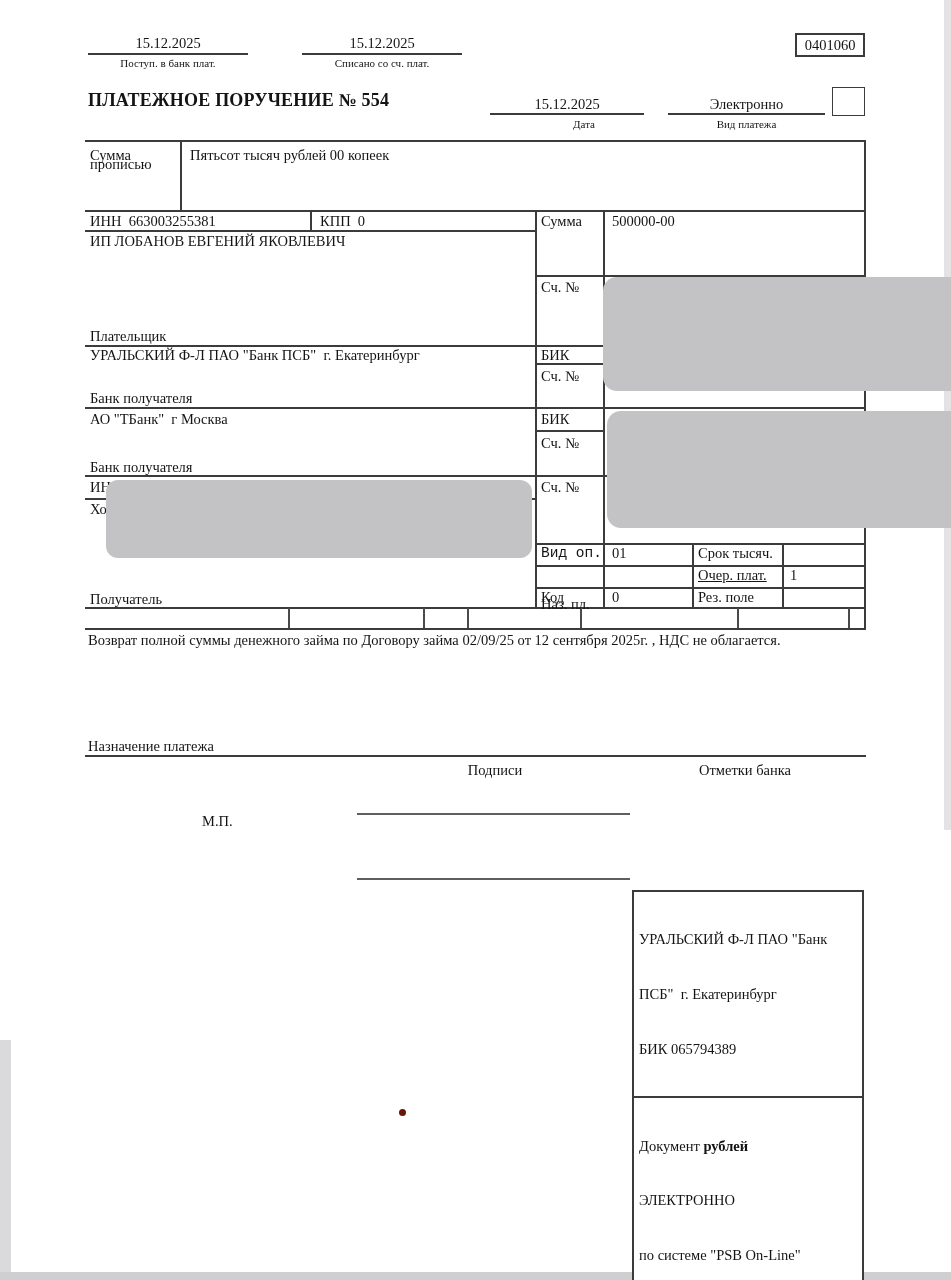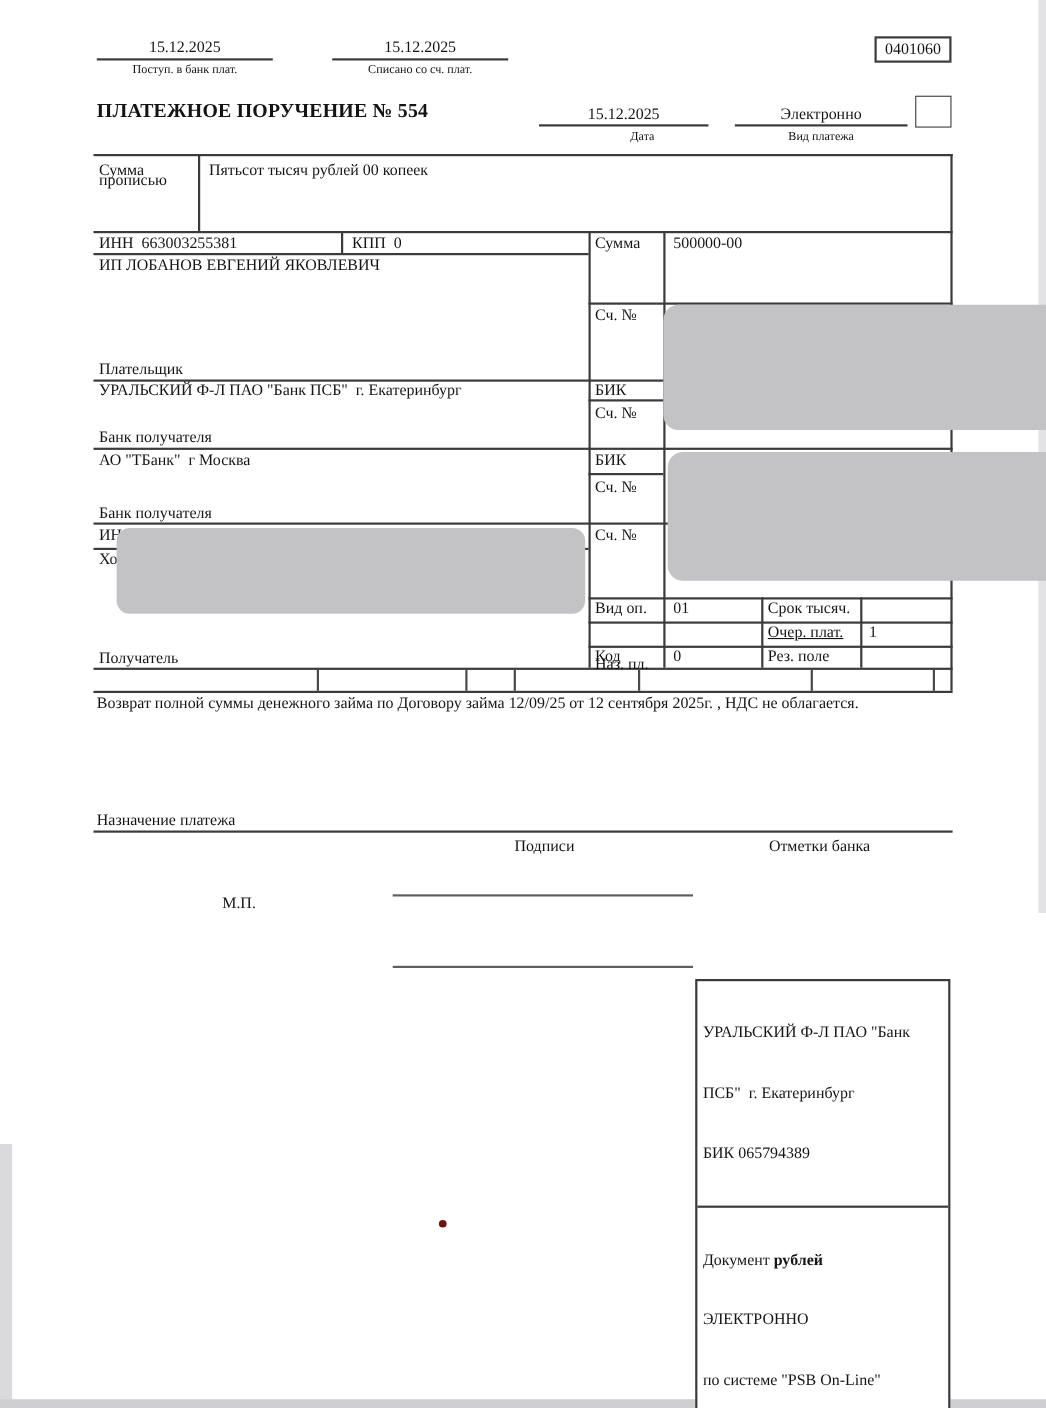--- a/index.html
+++ b/index.html
@@ -107,31 +107,31 @@
 <div class="txt" style="left:90px;top:411px;">АО "ТБанк"  г Москва</div>
 <div class="txt" style="left:541px;top:411px;">БИК</div>
 <div class="txt" style="left:541px;top:435px;">Сч. №</div>
 <div class="txt" style="left:90px;top:459px;">Банк получателя</div>
 
 <div class="txt" style="left:90px;top:479px;">ИН</div>
 <div class="txt" style="left:90px;top:501px;">Хо</div>
 <div class="txt" style="left:541px;top:479px;">Сч. №</div>
 <div class="txt" style="left:90px;top:591px;">Получатель</div>
 
-<div class="txt" style="left:541px;top:545px;">Вид оп.</div>
+<div class="txt" style="left:541px;top:545px;font-family:Liberation Mono, monospace;">Вид оп.</div>
 <div class="txt" style="left:612px;top:545px;">01</div>
 <div class="txt" style="left:698px;top:545px;">Срок тысяч.</div>
 <div class="txt" style="left:541px;top:596px;">Наз. пл.</div>
 <div class="txt" style="left:698px;top:567px;text-decoration:underline;">Очер. плат.</div>
 <div class="txt" style="left:790px;top:567px;">1</div>
 <div class="txt" style="left:541px;top:589px;">Код</div>
 <div class="txt" style="left:612px;top:589px;">0</div>
 <div class="txt" style="left:698px;top:589px;">Рез. поле</div>
 
-<div class="txt" style="left:88px;top:632px;width:790px;">Возврат полной суммы денежного займа по Договору займа 12/09/25 от 12 сентября 2025г. , НДС не облагается.</div>
+<div class="txt" style="left:88px;top:632px;width:790px;">Возврат полной суммы денежного займа по Договору займа 02/09/25 от 12 сентября 2025г. , НДС не облагается.</div>
 <div class="txt" style="left:88px;top:738px;">Назначение платежа</div>
 
 <div class="txt center" style="left:425px;top:762px;width:140px;">Подписи</div>
 <div class="txt center" style="left:675px;top:762px;width:140px;">Отметки банка</div>
 <div class="txt" style="left:202px;top:813px;">М.П.</div>
 <div class="sig" style="left:357px;top:813px;width:273px;"></div>
 <div class="sig" style="left:357px;top:878px;width:273px;"></div>
 
 <div class="stamp">
   <div class="stamp-sec">

